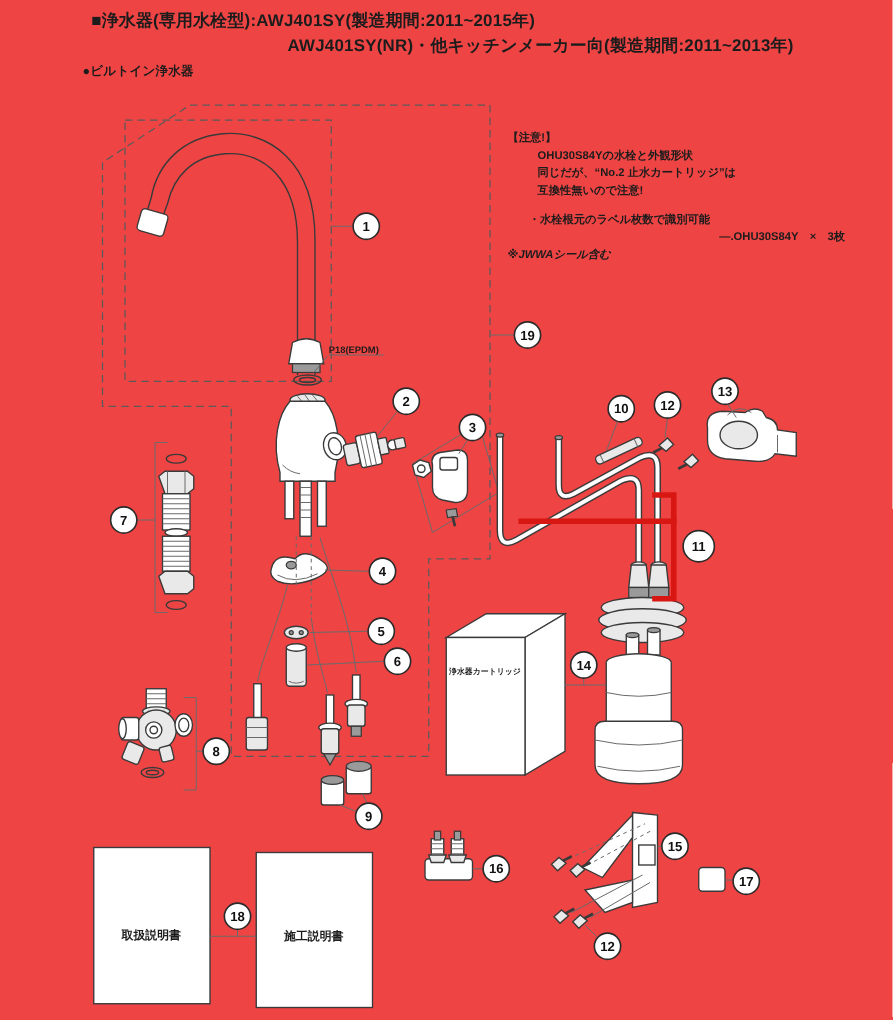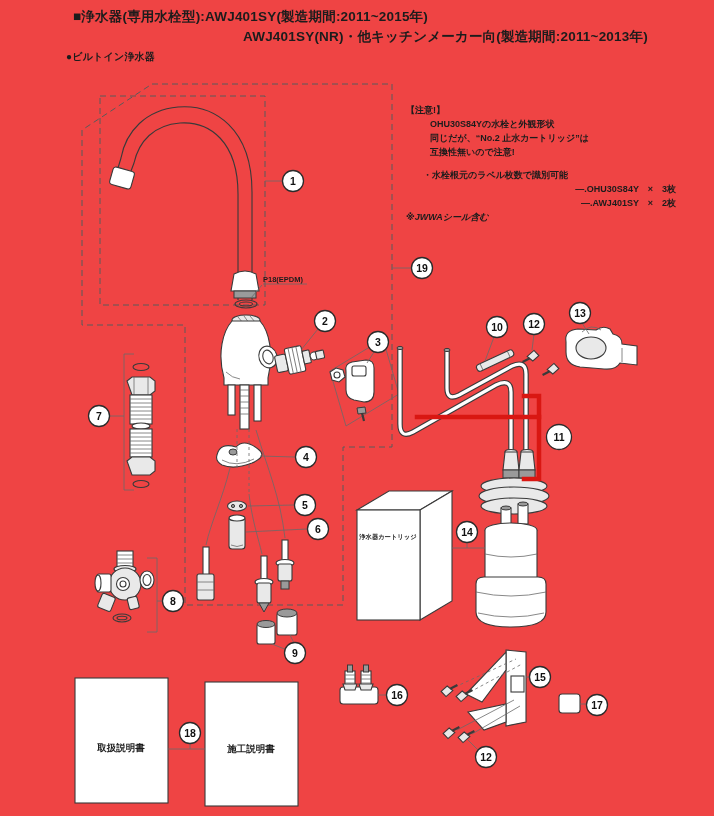--- a/index.html
+++ b/index.html
@@ -1,20 +1,20 @@
 <!DOCTYPE html>
 <html style="--hl: #d91712;"><head>
 <meta charset="utf-8">
 <style>
   html,body{margin:0;padding:0;background:#fff;}
   #stage{position:relative;width:714px;height:816px;background:#ef4444;overflow:hidden;
          font-family:"Liberation Sans","DejaVu Sans",sans-serif;color:#1c1c1c;}
   .hdr{position:absolute;font-weight:bold;white-space:nowrap;letter-spacing:0.2px;}
   #hdr1{left:73px;top:8px;font-size:13.5px;}
-  #hdr2{left:243px;top:28px;font-size:13.5px;}
+  #hdr2{left:230px;top:28px;font-size:13.5px;}
   #hdr3{left:66px;top:50px;font-size:10px;}
   #notebox{position:absolute;left:406px;top:104px;width:270px;font-size:9px;font-weight:bold;
            line-height:1.55;white-space:nowrap;}
   #notebox .t{margin-left:0;}
   .ind1{margin-left:24px;}
   .ind2{margin-left:17px;margin-top:9px;}
   .ind3{margin-left:33px;text-align:right;}
   .ind4{font-style:italic;}
   svg{position:absolute;left:0;top:0;}
   svg text{font-family:"Liberation Sans","DejaVu Sans",sans-serif;}
@@ -39,21 +39,20 @@
   <div id="hdr2" class="hdr">AWJ401SY(NR)・他キッチンメーカー向(製造期間:2011~2013年)</div>
   <div id="hdr3" class="hdr">●ビルトイン浄水器</div>
 
   <div id="notebox">
     <div class="t">【注意!】</div>
     <div class="ind1">OHU30S84Yの水栓と外観形状</div>
     <div class="ind1">同じだが、“No.2 止水カートリッジ”は</div>
     <div class="ind1">互換性無いので注意!</div>
     <div class="ind2">・水栓根元のラベル枚数で識別可能</div>
     <div class="ind3">―.OHU30S84Y　×　3枚</div>
-    <div class="ind3">―.AWJ401SY　×　2枚</div>
     <div class="ind4">※JWWAシール含む</div>
   </div>
 
   <svg width="714" height="816" viewBox="0 0 714 816">
 
     <g>
       <path class="dash" d="M152,84 L392,84 L392,447 L343,447 L343,605 L185,605 L185,325 L82,325 L82,130 Z"></path>
       <rect class="dash" x="100" y="96" width="165" height="209"></rect>
     </g>
 

